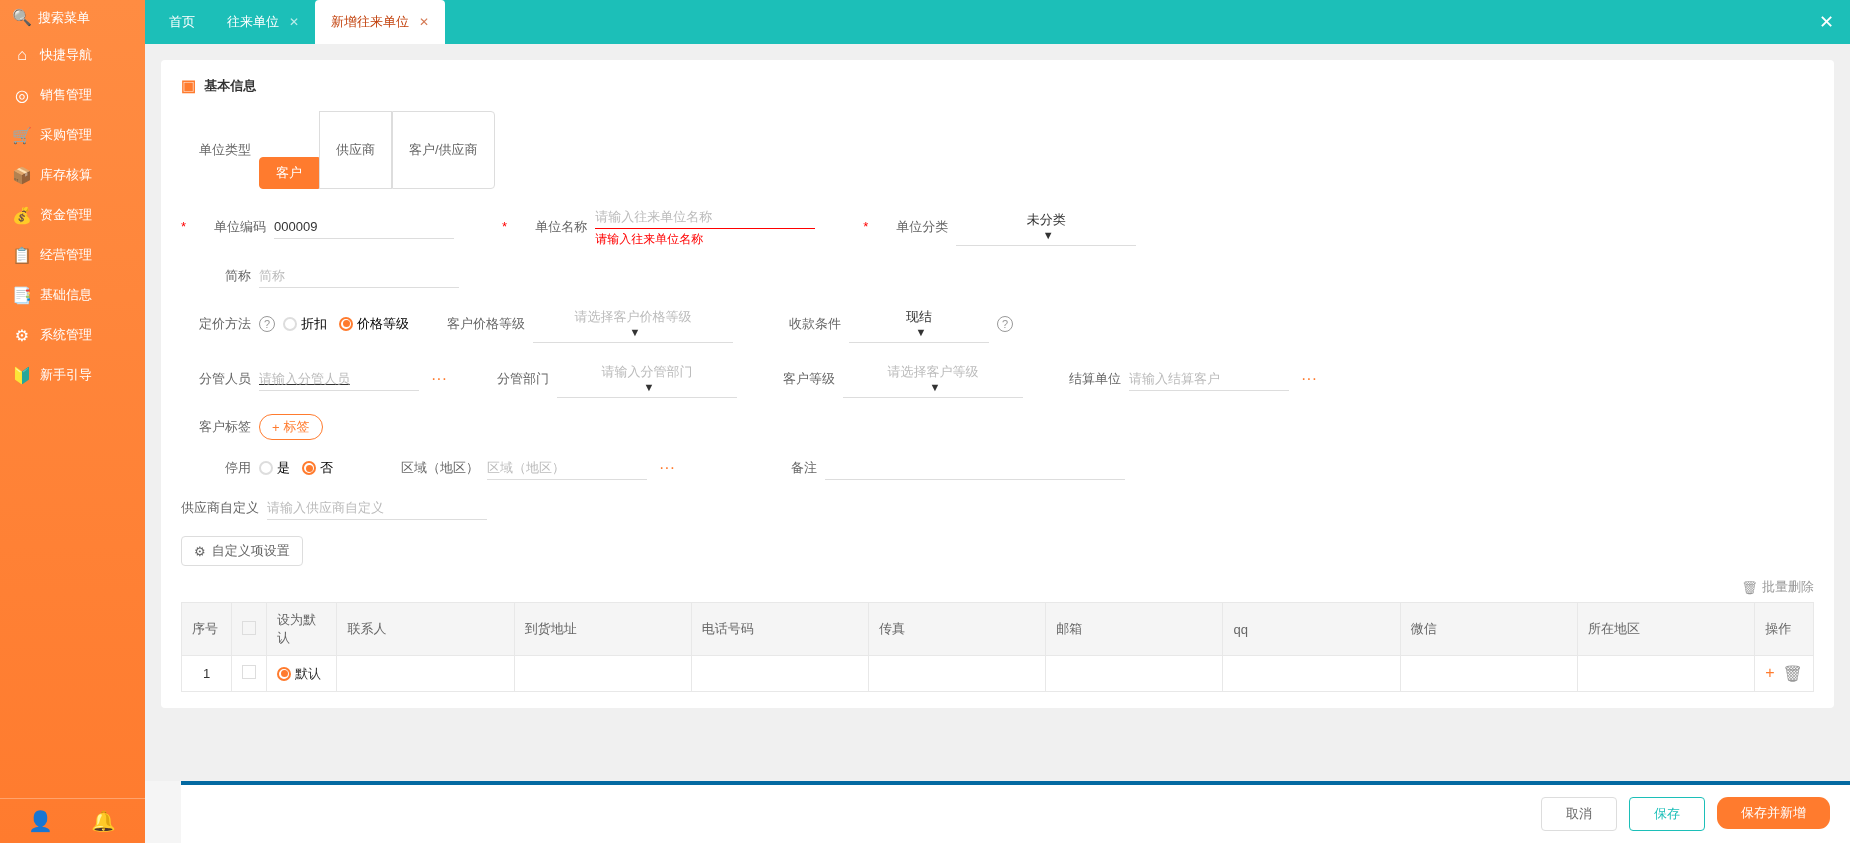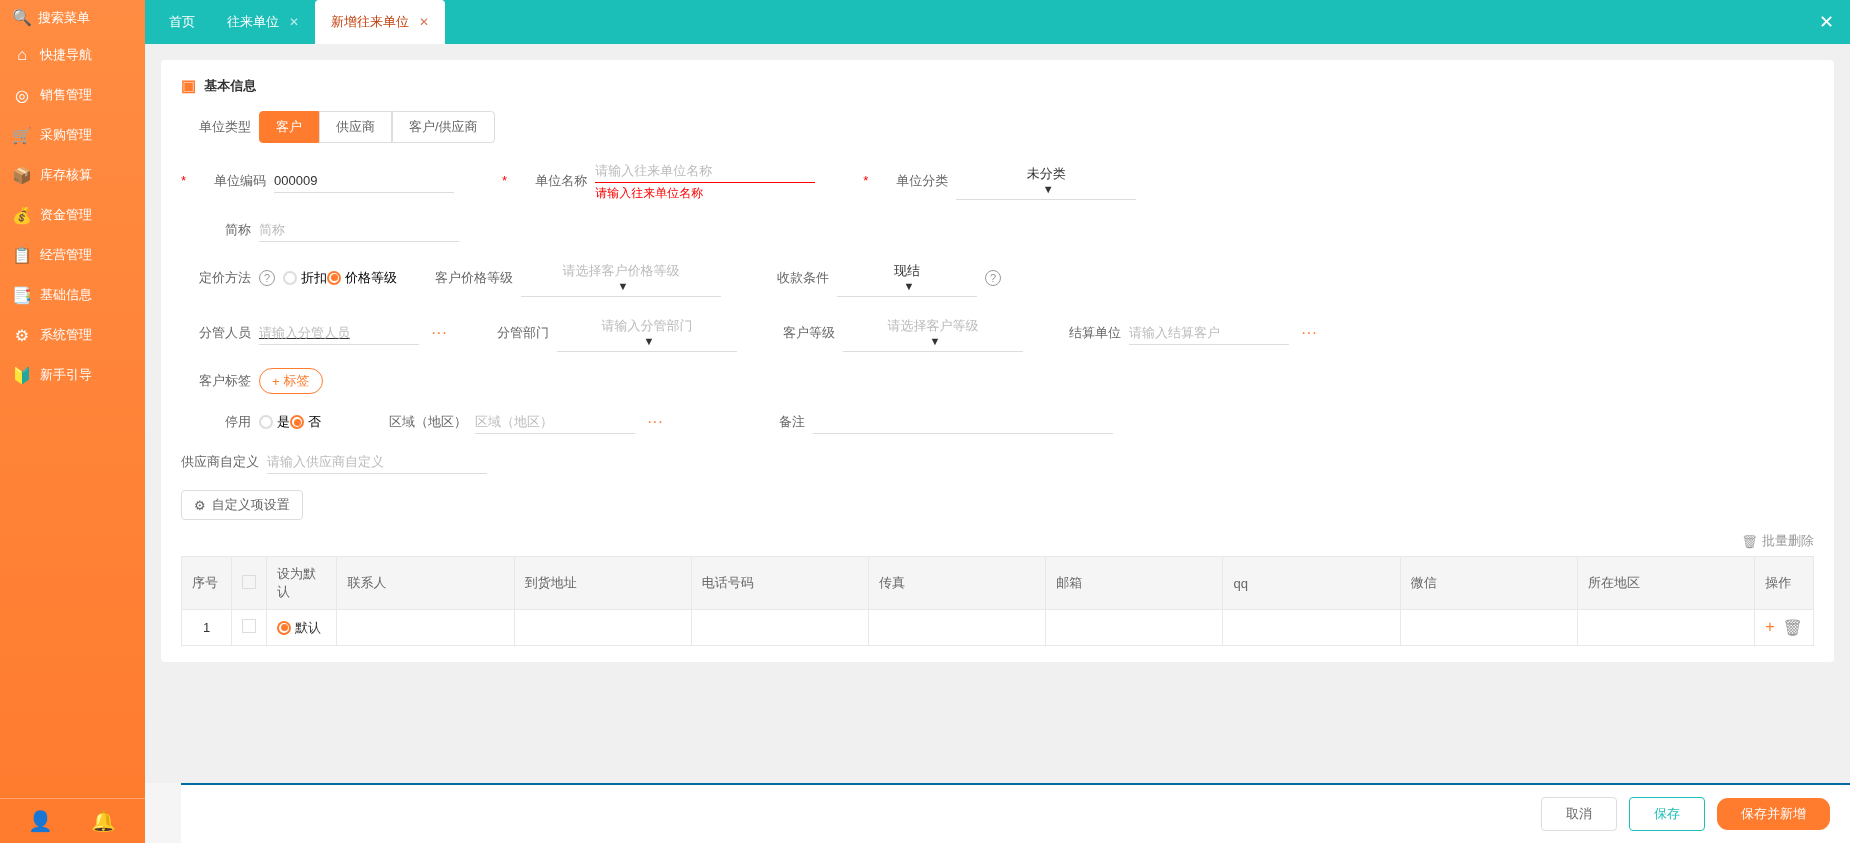--- a/index.html
+++ b/index.html
@@ -163,21 +163,21 @@
       background: white;
       cursor: pointer;
       font-size: 13px;
       color: #666;
     }
     .unit-type-btn.active {
       background: #ff7b2e;
       color: white;
       border-color: #ff7b2e;
     }
-    .unit-type-btn:first-child { border-radius: 4px 0 0 4px; }
+    .unit-type-btn:first-child { border-radius: 4px 0 0 4px; margin-top: 46px; }
     .unit-type-btn:last-child { border-radius: 0 4px 4px 0; }
 
     
     .text-input {
       border: none;
       border-bottom: 1px solid #ddd;
       outline: none;
       padding: 4px 0;
       font-size: 13px;
       color: #333;
@@ -204,21 +204,21 @@
       flex-direction: column;
     }
     .select-field span { flex: 1; color: #333; }
     .select-field .placeholder { color: #bbb; }
     .select-arrow { color: #999; font-size: 11px; margin-left: 4px; }
 
     
     .radio-group {
       display: flex;
       align-items: flex-end;
-      gap: 0;
+      gap: 12px;
     }
     .radio-item {
       display: flex;
       align-items: center;
       gap: 4px;
       cursor: pointer;
     }
     .radio-circle {
       width: 14px;
       height: 14px;
@@ -306,25 +306,25 @@
       display: flex;
       align-items: center;
       justify-content: flex-end;
       gap: 4px;
     }
 
     
     .footer {
       display: flex;
       justify-content: flex-end;
-      align-items: center;
+      align-items: flex-start;
       gap: 12px;
       padding: 12px 20px;
       background: white;
-      border-top: 2px solid #0369a1;
+      border-top: 4px solid #0369a1;
       flex-shrink: 0;
       margin-left: 36px;
     }
     .btn {
       padding: 7px 24px;
       border-radius: 4px;
       border: none;
       cursor: pointer;
       font-size: 13px;
     }

